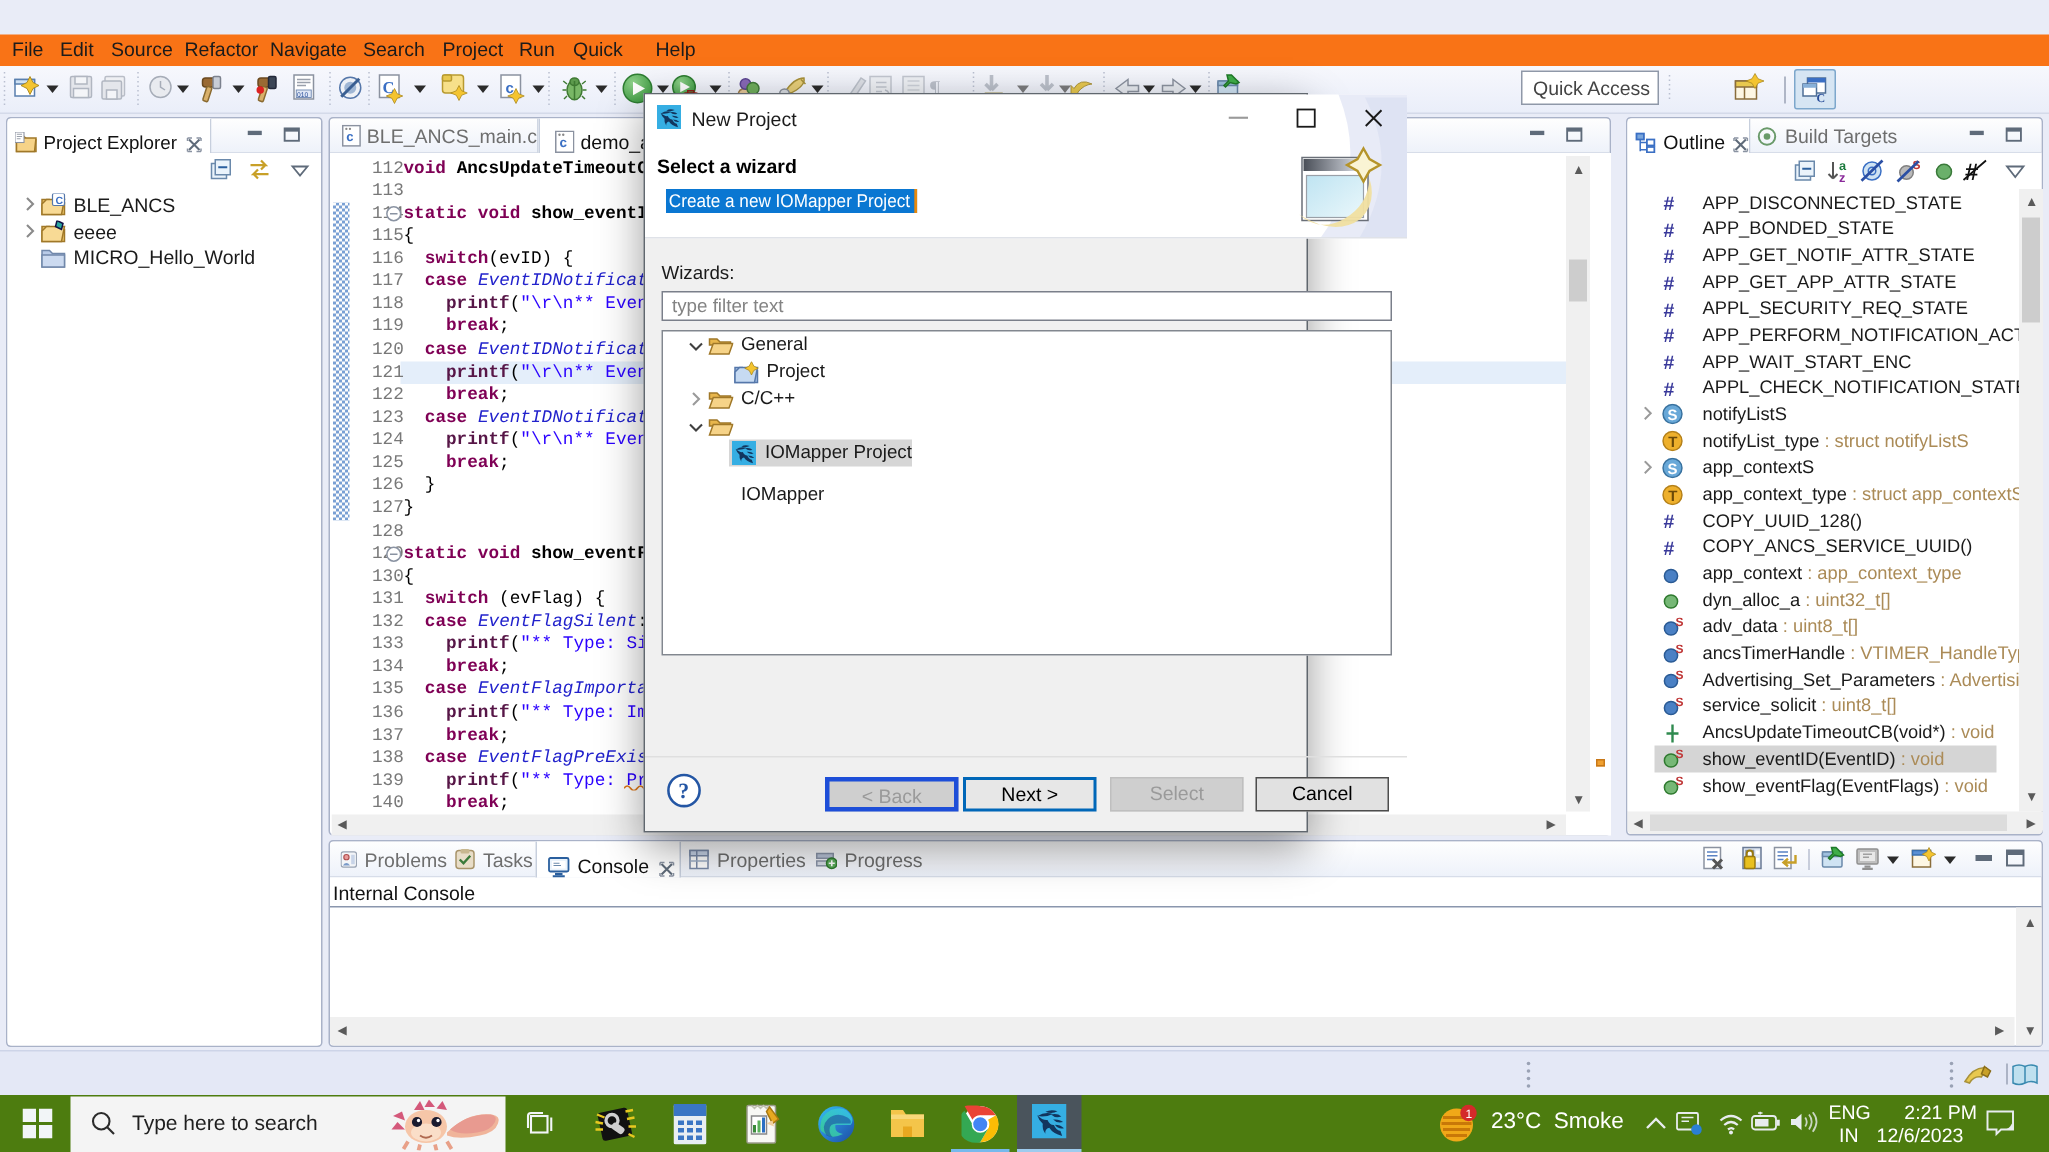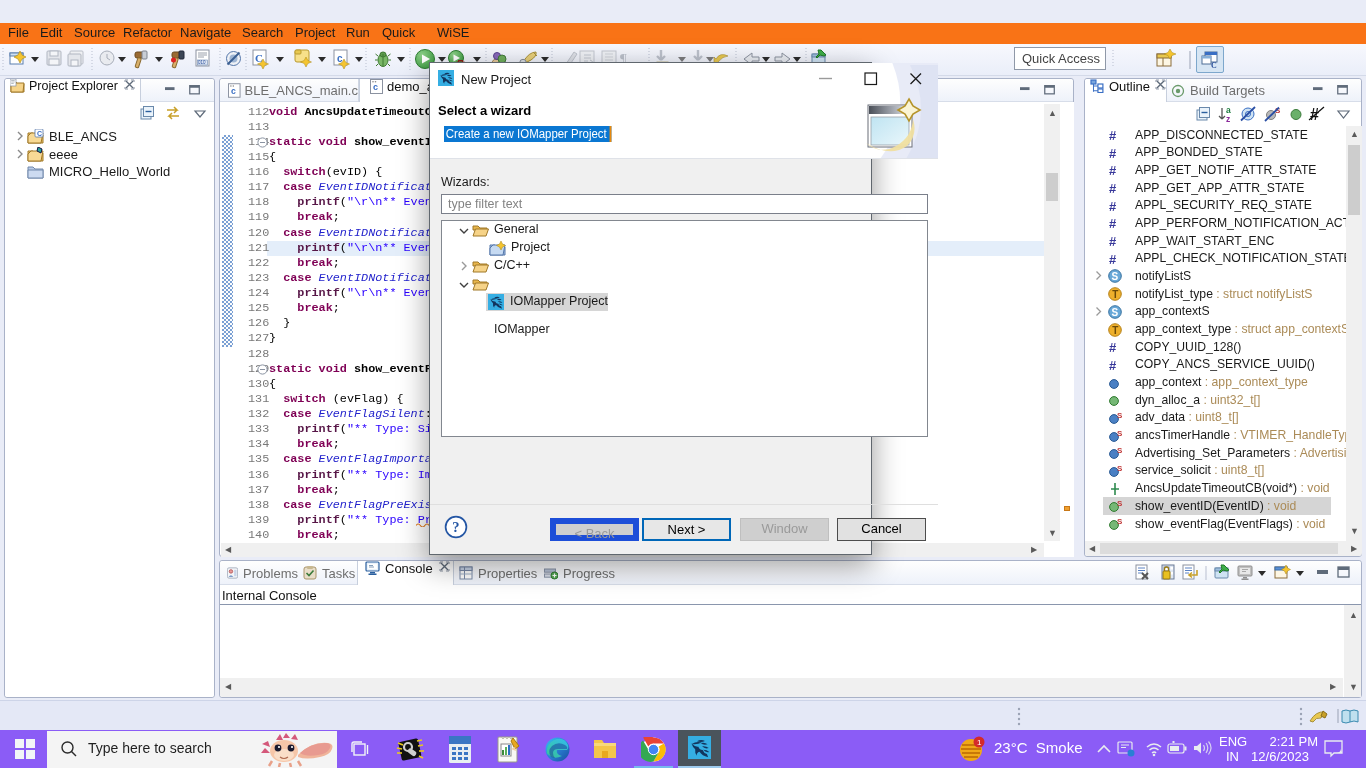--- a/index.html
+++ b/index.html
@@ -7,21 +7,21 @@
   .abs { position:absolute; }
   #root { position:relative; width:1366px; height:768px; background:#e9ecf7; }
   
   #titlebar { left:0; top:0; width:1366px; height:23px; background:#fff; }
   #menubar { left:0; top:23px; width:1366px; height:21px; background:#f97316; }
   .menuitem { position:absolute; top:2px; font-size:13px; color:#1b1b1b; }
   #toolbar { left:0; top:44px; width:1366px; height:32px; background:linear-gradient(#f7f8fd,#eaeef9); border-bottom:1px solid #d4dae9; }
   
   .panel { position:absolute; background:#fff; border:1px solid #a9b2c8; border-radius:3px; }
   .tabrow { position:absolute; left:0; top:0; right:0; height:23px; background:linear-gradient(#fefefe,#eef2fa); border-bottom:1px solid #d7dde9; border-radius:3px 3px 0 0; }
-  .vtab-sel { position:absolute; top:0; height:23px; background:#fff; border-right:1px solid #c7cfdd; display:flex; align-items:flex-start; font-size:13px; color:#111; }
+  .vtab-sel { position:absolute; top:0; height:23px; background:#fff; border-right:1px solid #c7cfdd; display:flex; align-items:flex-end; font-size:13px; color:#111; }
   .vtab-un { position:absolute; top:0; height:23px; display:flex; align-items:center; font-size:13px; color:#6e6e6e; }
   .minmax { position:absolute; top:6px; width:40px; height:12px; }
   
   .sbtrack { position:absolute; background:#f0f0f0; }
   .sbthumb { position:absolute; background:#cdcdcd; }
   .arr { position:absolute; font-size:9px; color:#5a5a5a; line-height:1; }
   
   #code { font-family:"Liberation Mono",monospace; font-size:11.8px; line-height:15.13px; white-space:pre; }
   .kw { color:#7f0055; font-weight:bold; }
   .fn { color:#000; font-weight:bold; }
@@ -58,21 +58,21 @@
   <div class="abs" id="menubar">
     <span class="menuitem" style="left:8px">File</span>
     <span class="menuitem" style="left:40px">Edit</span>
     <span class="menuitem" style="left:74px">Source</span>
     <span class="menuitem" style="left:123px">Refactor</span>
     <span class="menuitem" style="left:180px">Navigate</span>
     <span class="menuitem" style="left:242px">Search</span>
     <span class="menuitem" style="left:295px">Project</span>
     <span class="menuitem" style="left:346px">Run</span>
     <span class="menuitem" style="left:382px">Quick</span>
-    <span class="menuitem" style="left:437px">WiSE</span>
+    <span class="menuitem" style="left:437px">Help</span>
   </div>
   <div class="abs" id="toolbar">
     <svg class="abs" style="left:0;top:0" width="1366" height="31" viewBox="0 0 1366 31">
 
       <g stroke="#b9bfd0" stroke-dasharray="1 2">
         <line x1="3" y1="4" x2="3" y2="27"></line>
           <line x1="92" y1="4" x2="92" y2="27"></line>
           <line x1="220" y1="4" x2="220" y2="27"></line>
           <line x1="246" y1="4" x2="246" y2="27"></line>
           <line x1="366" y1="4" x2="366" y2="27"></line>
@@ -814,21 +814,21 @@
       </svg>
     <svg class="abs" style="left:1332px;top:6px" width="12" height="18" viewBox="0 0 12 18">
         <line x1="6" y1="2" x2="6" y2="16" stroke="#9aa2b5"></line>
       </svg>
     <svg class="abs" style="left:1340px;top:7px" width="20" height="17" viewBox="0 0 20 17">
         <path d="M2 3 q4 -2 8 0 q4 -2 8 0 v11 q-4 -2 -8 0 q-4 2 -8 0Z" fill="#bfe0ef" stroke="#3a8ab0"></path>
         <line x1="10" y1="3" x2="10" y2="14" stroke="#3a8ab0"></line>
       </svg>
   </div>
 
-  <div class="abs" id="taskbar" style="left:0;top:730px;width:1366px;height:38px;background:#8b5cf6;">
+  <div class="abs" id="taskbar" style="left:0;top:730px;width:1366px;height:38px;background:#4d7c0f;">
     <svg class="abs" style="left:15px;top:9px" width="20" height="20" viewBox="0 0 20 20">
         <g fill="#f2f5f7">
           <rect x="0" y="0" width="9" height="9"></rect>
           <rect x="11" y="0" width="9" height="9"></rect>
           <rect x="0" y="11" width="9" height="9"></rect>
           <rect x="11" y="11" width="9" height="9"></rect>
         </g>
       </svg>
 
     <div class="abs" style="left:47px;top:1px;width:290px;height:37px;background:#f4f4f4;"></div>
@@ -1077,18 +1077,18 @@
           <use href="#wise"></use>
         </svg>
       <span class="abs" style="left:68px;top:73px;">IOMapper Project</span>
     </div>
     <div class="abs" style="left:0;top:441px;width:508px;height:1px;background:#dfdfdf;"></div>
 
     <svg class="abs" style="left:14px;top:452px" width="24" height="24" viewBox="0 0 24 24">
         <circle cx="12" cy="12" r="10.4" fill="#fff" stroke="#2456a4" stroke-width="1.7"></circle>
         <text x="8.2" y="17" font-size="14.5" font-weight="bold" fill="#2456a4" font-family="Liberation Serif">?</text>
       </svg>
-    <div class="abs dlgbtn" style="left:120px;background:#cfcfcf;border:6px solid #1d4ed8;color:#9a9a9a;">&lt; Back</div>
+    <div class="abs dlgbtn" style="left:120px;background:#cfcfcf;border:3px solid #1d4ed8;color:#9a9a9a;">&lt; Back</div>
     <div class="abs dlgbtn" style="left:212px;background:#e7e7e7;border:2px solid #0067b8;color:#000;">Next &gt;</div>
-    <div class="abs dlgbtn" style="left:310px;background:#cfcfcf;border:1px solid #bfbfbf;color:#9a9a9a;">Window</div>
+    <div class="abs dlgbtn" style="left:310px;background:#cfcfcf;border:1px solid #bfbfbf;color:#9a9a9a;">Select</div>
     <div class="abs dlgbtn" style="left:407px;background:#e1e1e1;border:1px solid #4d4d4d;color:#000;">Cancel</div>
   </div>
 </div>
 
 </body></html>

